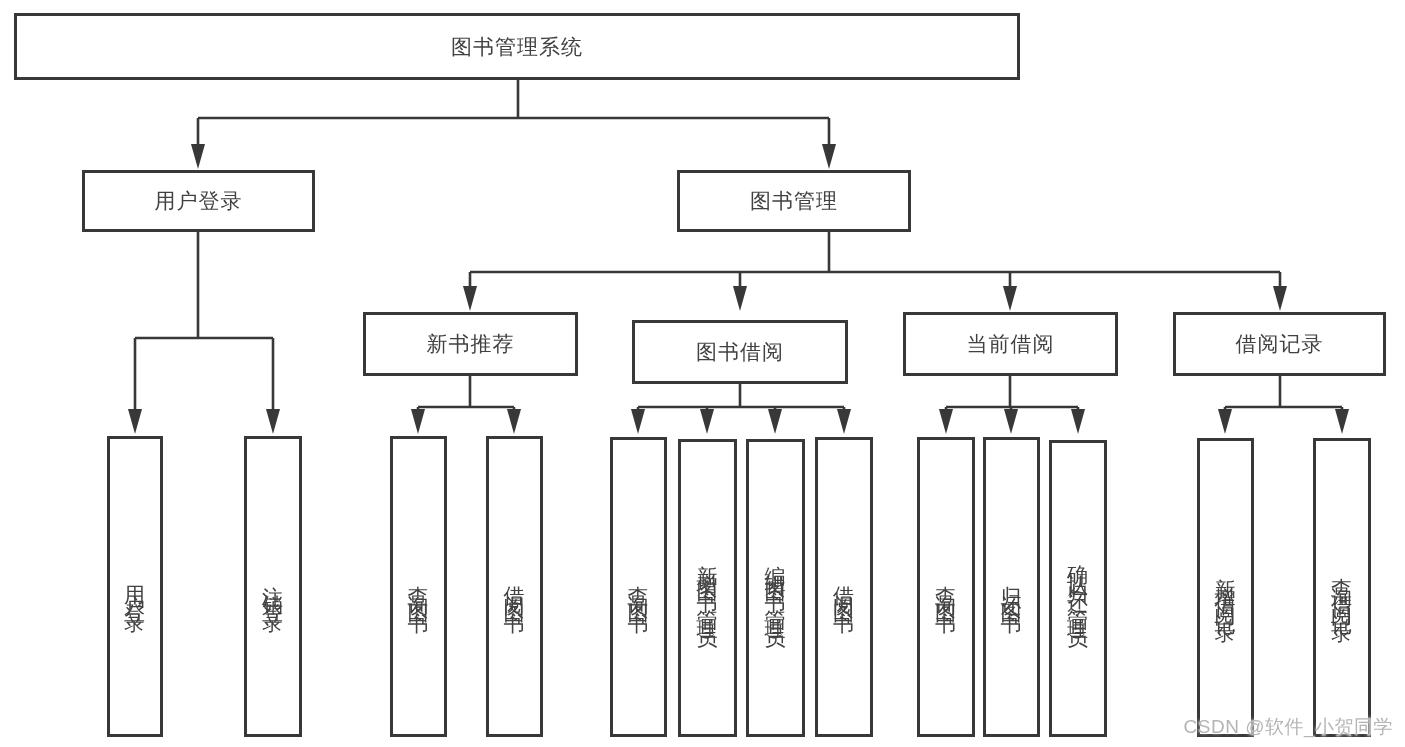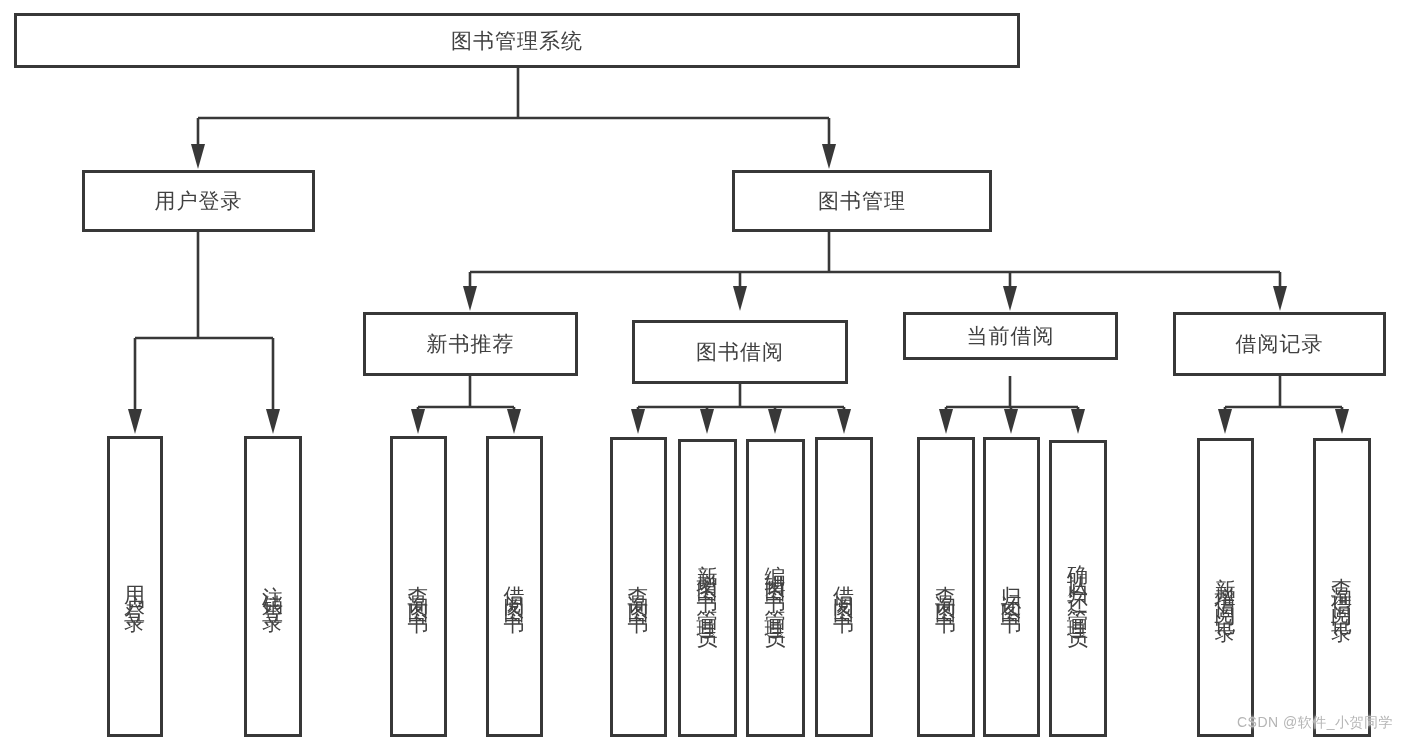--- a/index.html
+++ b/index.html
@@ -38,21 +38,21 @@
     text-orientation: mixed;
     font-size: 21px;
     letter-spacing: 9px;
     line-height: 1.0;
     white-space: nowrap;
   }
   .watermark {
     position: absolute;
     right: 12px;
     top: 714px;
-    font-size: 14px;
+    font-size: 19px;
     color: #b5b5b5;
     text-shadow: 0 0 2px #ffffff, 0 0 4px #ffffff;
     z-index: 10;
     letter-spacing: 0.5px;
   }
 </style>
 </head>
 <body>
 
 <div id="canvas">
@@ -90,38 +90,38 @@
       <polygon points="775,434 768,409 782,409"></polygon>
       <polygon points="844,434 837,409 851,409"></polygon>
       <polygon points="946,434 939,409 953,409"></polygon>
       <polygon points="1011,434 1004,409 1018,409"></polygon>
       <polygon points="1078,434 1071,409 1085,409"></polygon>
       <polygon points="1225,434 1218,409 1232,409"></polygon>
       <polygon points="1342,434 1335,409 1349,409"></polygon>
     </g>
   </svg>
 
-  <div class="node hbox" style="left:14px; top:13px; width:1006px; height:55px;">
+  <div class="node hbox" style="left:14px; top:13px; width:1006px; height:67px;">
     <span>图书管理系统</span>
   </div>
 
   <div class="node hbox" style="left:82px; top:170px; width:233px; height:62px;">
     <span>用户登录</span>
   </div>
-  <div class="node hbox" style="left:732px; top:170px; width:260px; height:62px;">
+  <div class="node hbox" style="left:677px; top:170px; width:234px; height:62px;">
     <span>图书管理</span>
   </div>
 
   <div class="node hbox" style="left:363px; top:312px; width:215px; height:64px;text-align:center;">
     <span>新书推荐</span>
   </div>
   <div class="node hbox" style="left:632px; top:320px; width:216px; height:64px;">
     <span>图书借阅</span>
   </div>
-  <div class="node hbox" style="left:903px; top:312px; width:215px; height:48px;">
+  <div class="node hbox" style="left:903px; top:312px; width:215px; height:64px;">
     <span>当前借阅</span>
   </div>
   <div class="node hbox" style="left:1173px; top:312px; width:213px; height:64px;">
     <span>借阅记录</span>
   </div>
 
   <div class="node vbox" style="left:107px; top:436px; width:56px; height:301px;">
     <span>用户登录</span>
   </div>
   <div class="node vbox" style="left:244px; top:436px; width:58px; height:301px;">

